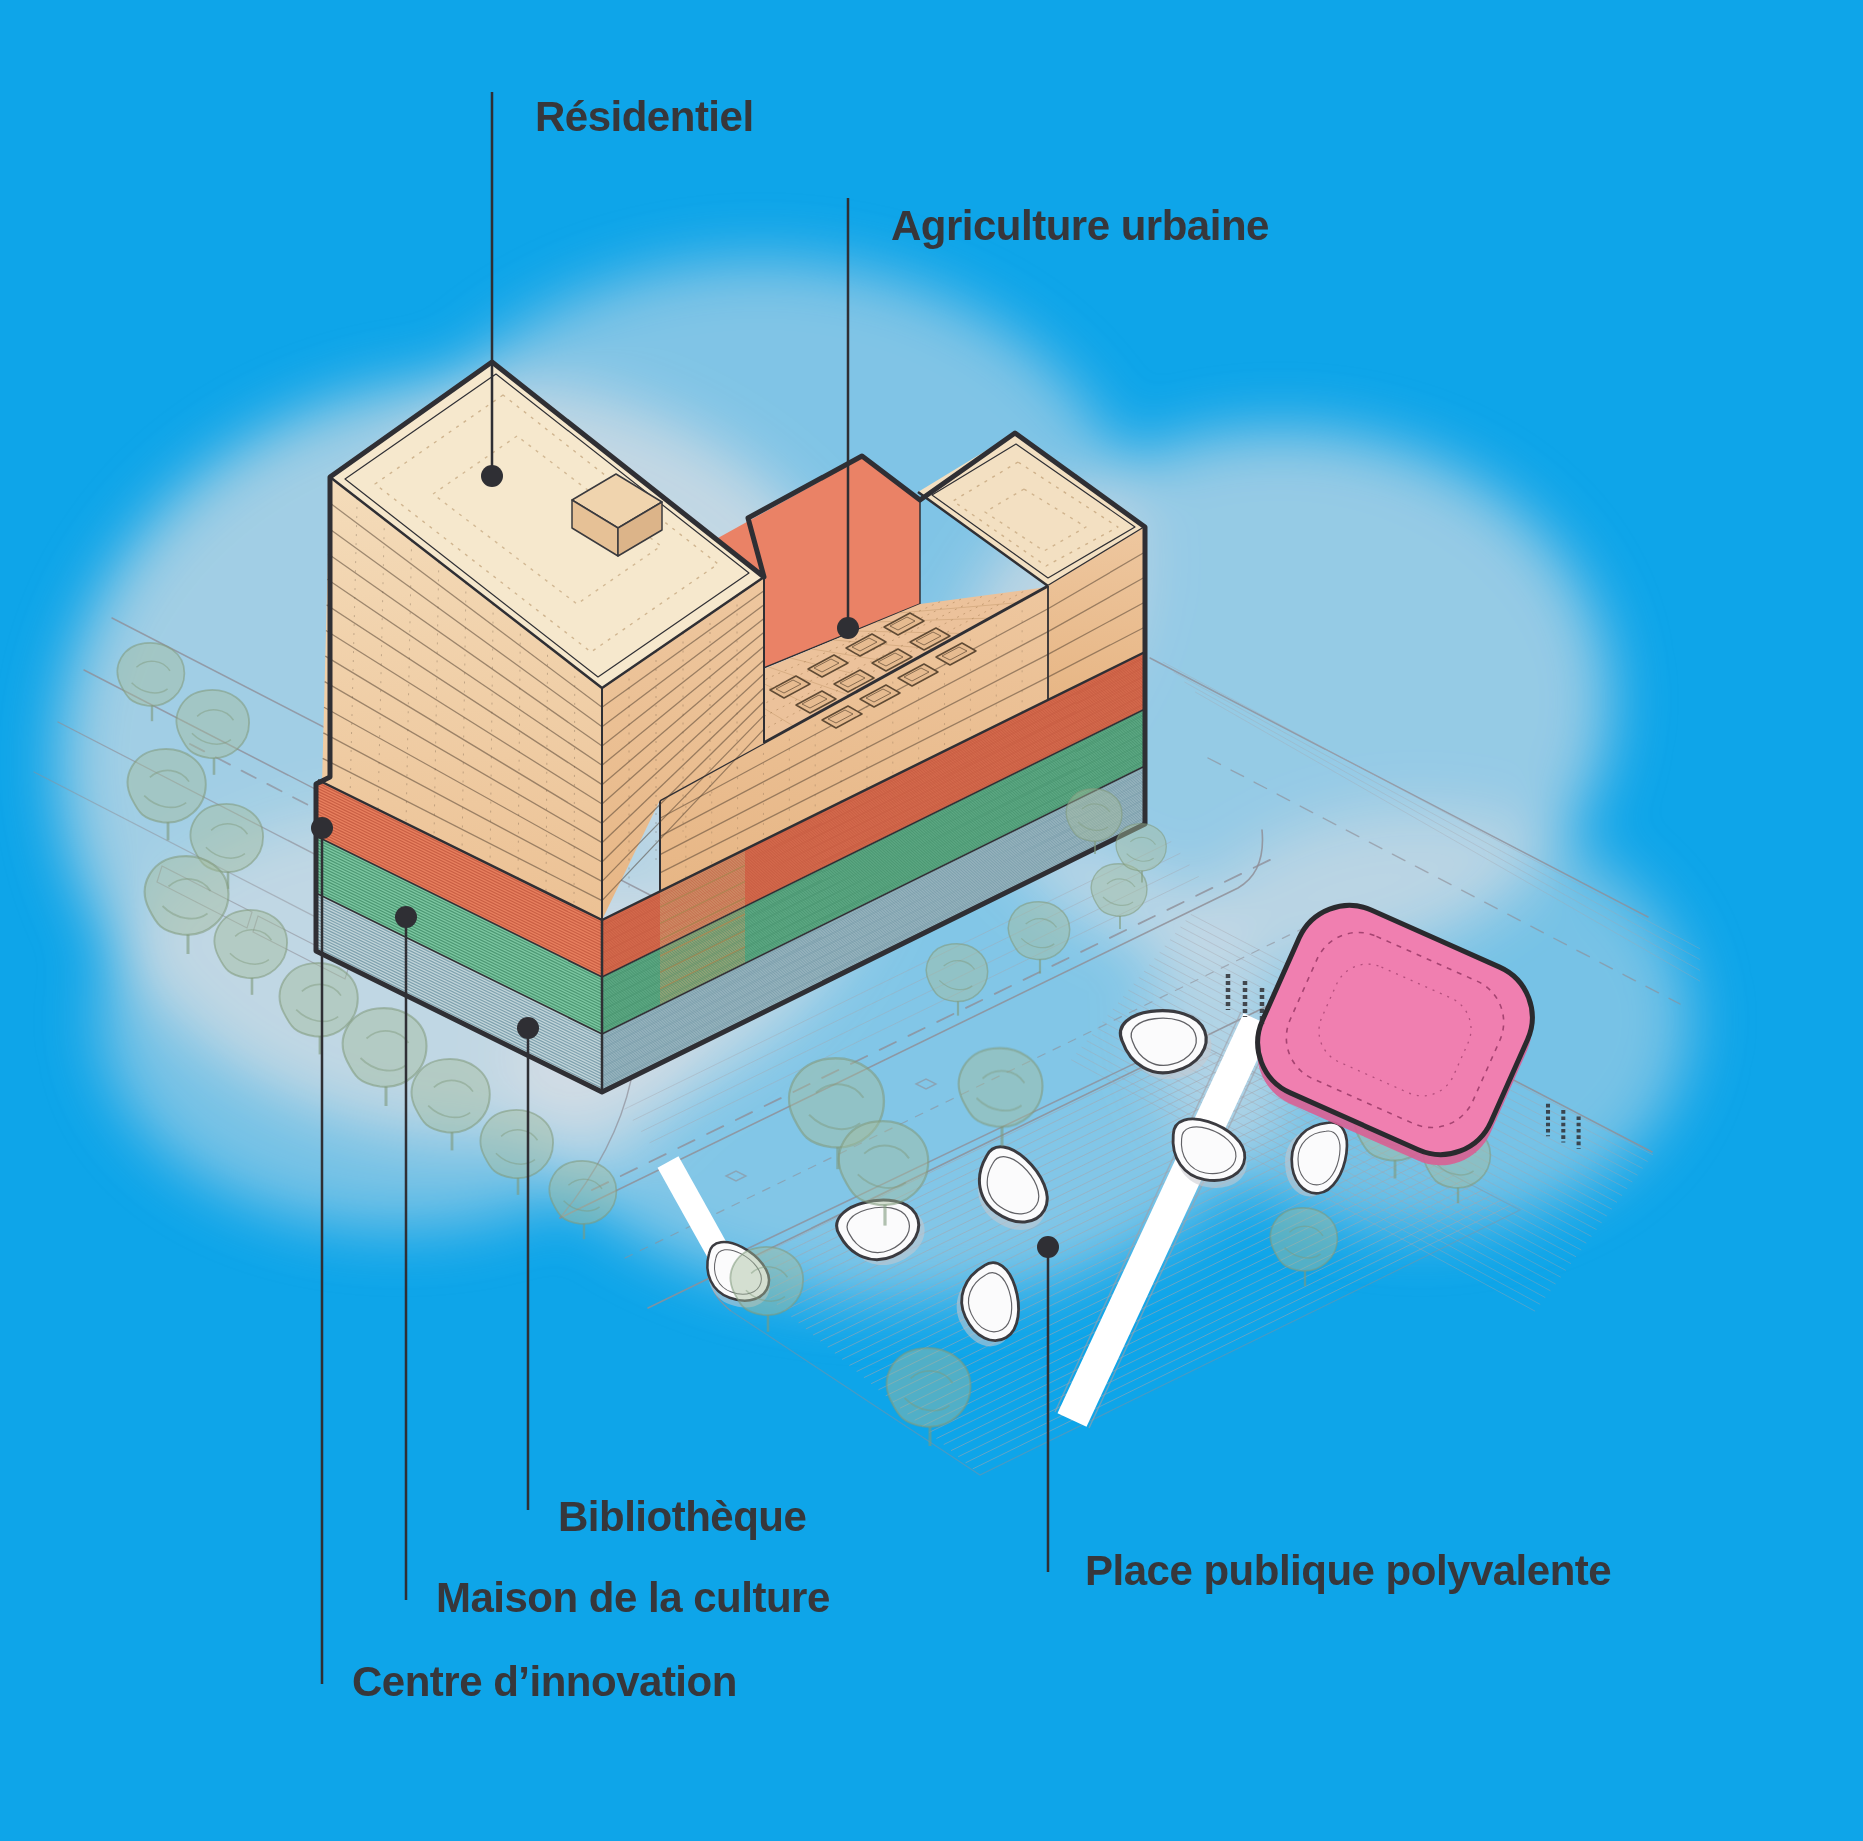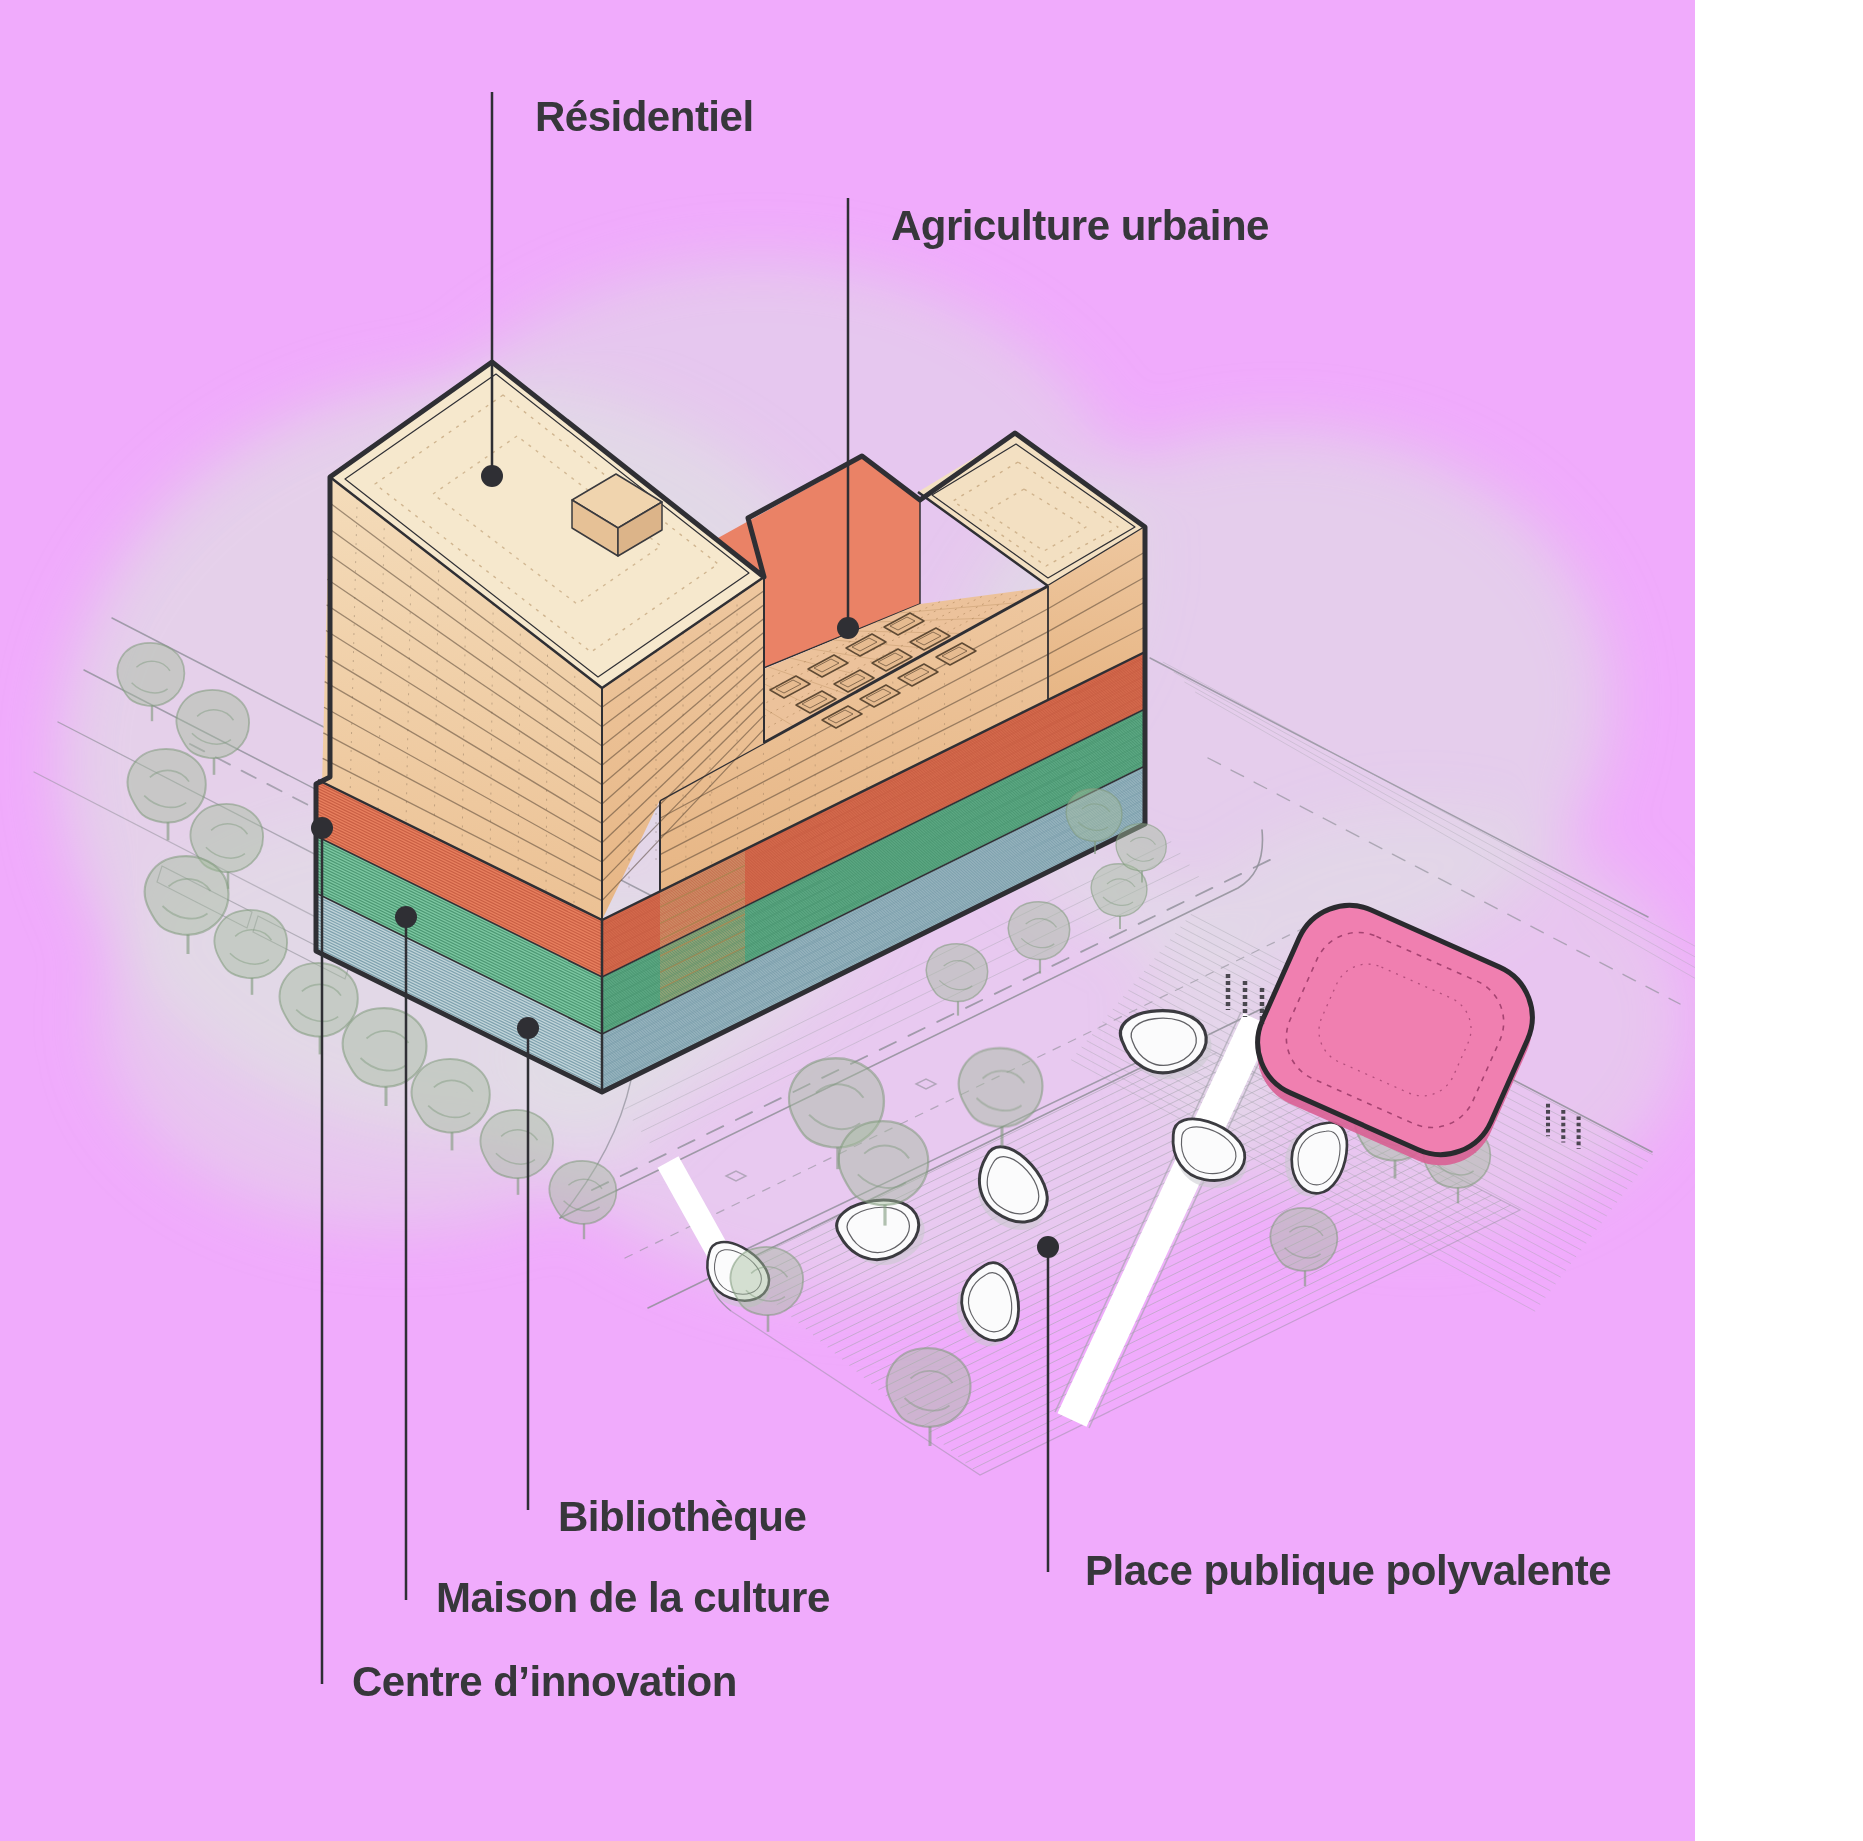--- a/index.html
+++ b/index.html
@@ -1,16 +1,16 @@
 <!DOCTYPE html>
 <html><head>
 <meta charset="utf-8">
 <style>
   html,body{margin:0;padding:0;background:#fff;}
-  .stage{width:1695px;height:1841px;position:relative;background:#f0abfc;overflow:hidden;}
+  .stage{width:1863px;height:1841px;position:relative;background:#0ea5e9;overflow:hidden;}
   svg{display:block;}
   .lbl{font:700 42px "Liberation Sans", sans-serif; fill:#37373b; letter-spacing:-0.5px;}
 </style>
 </head>
 <body>
 
 <div class="stage">
 <svg width="1863" height="1841" viewBox="0 0 1863 1841">
   <defs>
     <filter id="soft" x="-60%" y="-60%" width="220%" height="220%">

